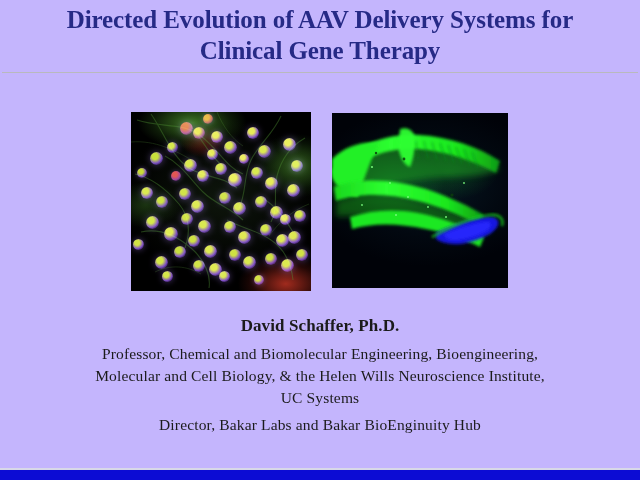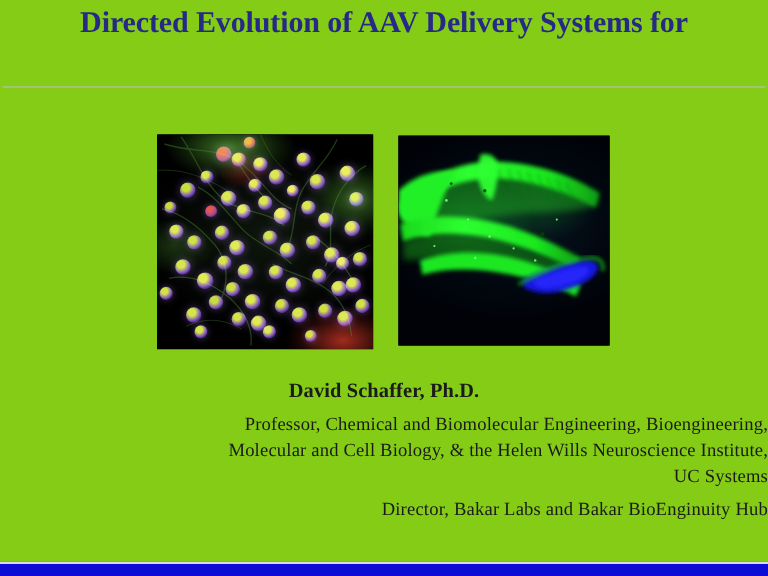--- a/index.html
+++ b/index.html
@@ -5,21 +5,21 @@
 <style>
   html, body {
     margin: 0;
     padding: 0;
     background: #ffffff;
   }
   #slide {
     position: relative;
     width: 640px;
     height: 480px;
-    background: #84cc16;
+    background: #c4b5fd;
     overflow: hidden;
     font-family: "Liberation Serif", "DejaVu Serif", serif;
   }
 
   
   .title-block {
     position: absolute;
     left: 0;
     top: 4px;
     width: 640px;
@@ -117,21 +117,20 @@
     line-height: 24px;
     letter-spacing: 0.1px;
   }
   .affil {
     font-family: "Liberation Serif", "DejaVu Serif", serif;
     font-weight: normal;
     font-size: 15.5px;
     line-height: 22px;
     letter-spacing: 0.15px;
     white-space: nowrap;
-    text-align: right;
   }
   .affil.gap {
     margin-top: 5px;
   }
 
   
   .bottom-bar {
     position: absolute;
     left: 0;
     bottom: 0;
@@ -141,20 +140,21 @@
     border-top: 2px solid #d8d8e8;
   }
 </style>
 </head>
 <body>
 
 <div id="slide">
 
   <div class="title-block">
     <div class="title-line">Directed Evolution of AAV Delivery Systems for</div>
+    <div class="title-line">Clinical Gene Therapy</div>
   </div>
   <div class="title-rule"></div>
 
   <div class="figure" id="fig-cells">
     <div class="fig-layer" id="cells-bg"></div>
     <svg class="fig-layer" id="cells-fibers" viewBox="0 0 180 179" preserveAspectRatio="none">
       <g fill="none" stroke="#4e8f33" stroke-width="1.1" opacity="0.75">
         <path d="M6,8 C30,16 52,10 70,24 C88,38 96,56 112,62"></path>
         <path d="M20,2 C34,22 40,44 58,56 C74,66 92,64 106,76"></path>
         <path d="M150,4 C142,22 128,32 120,48 C112,64 116,80 108,96"></path>

